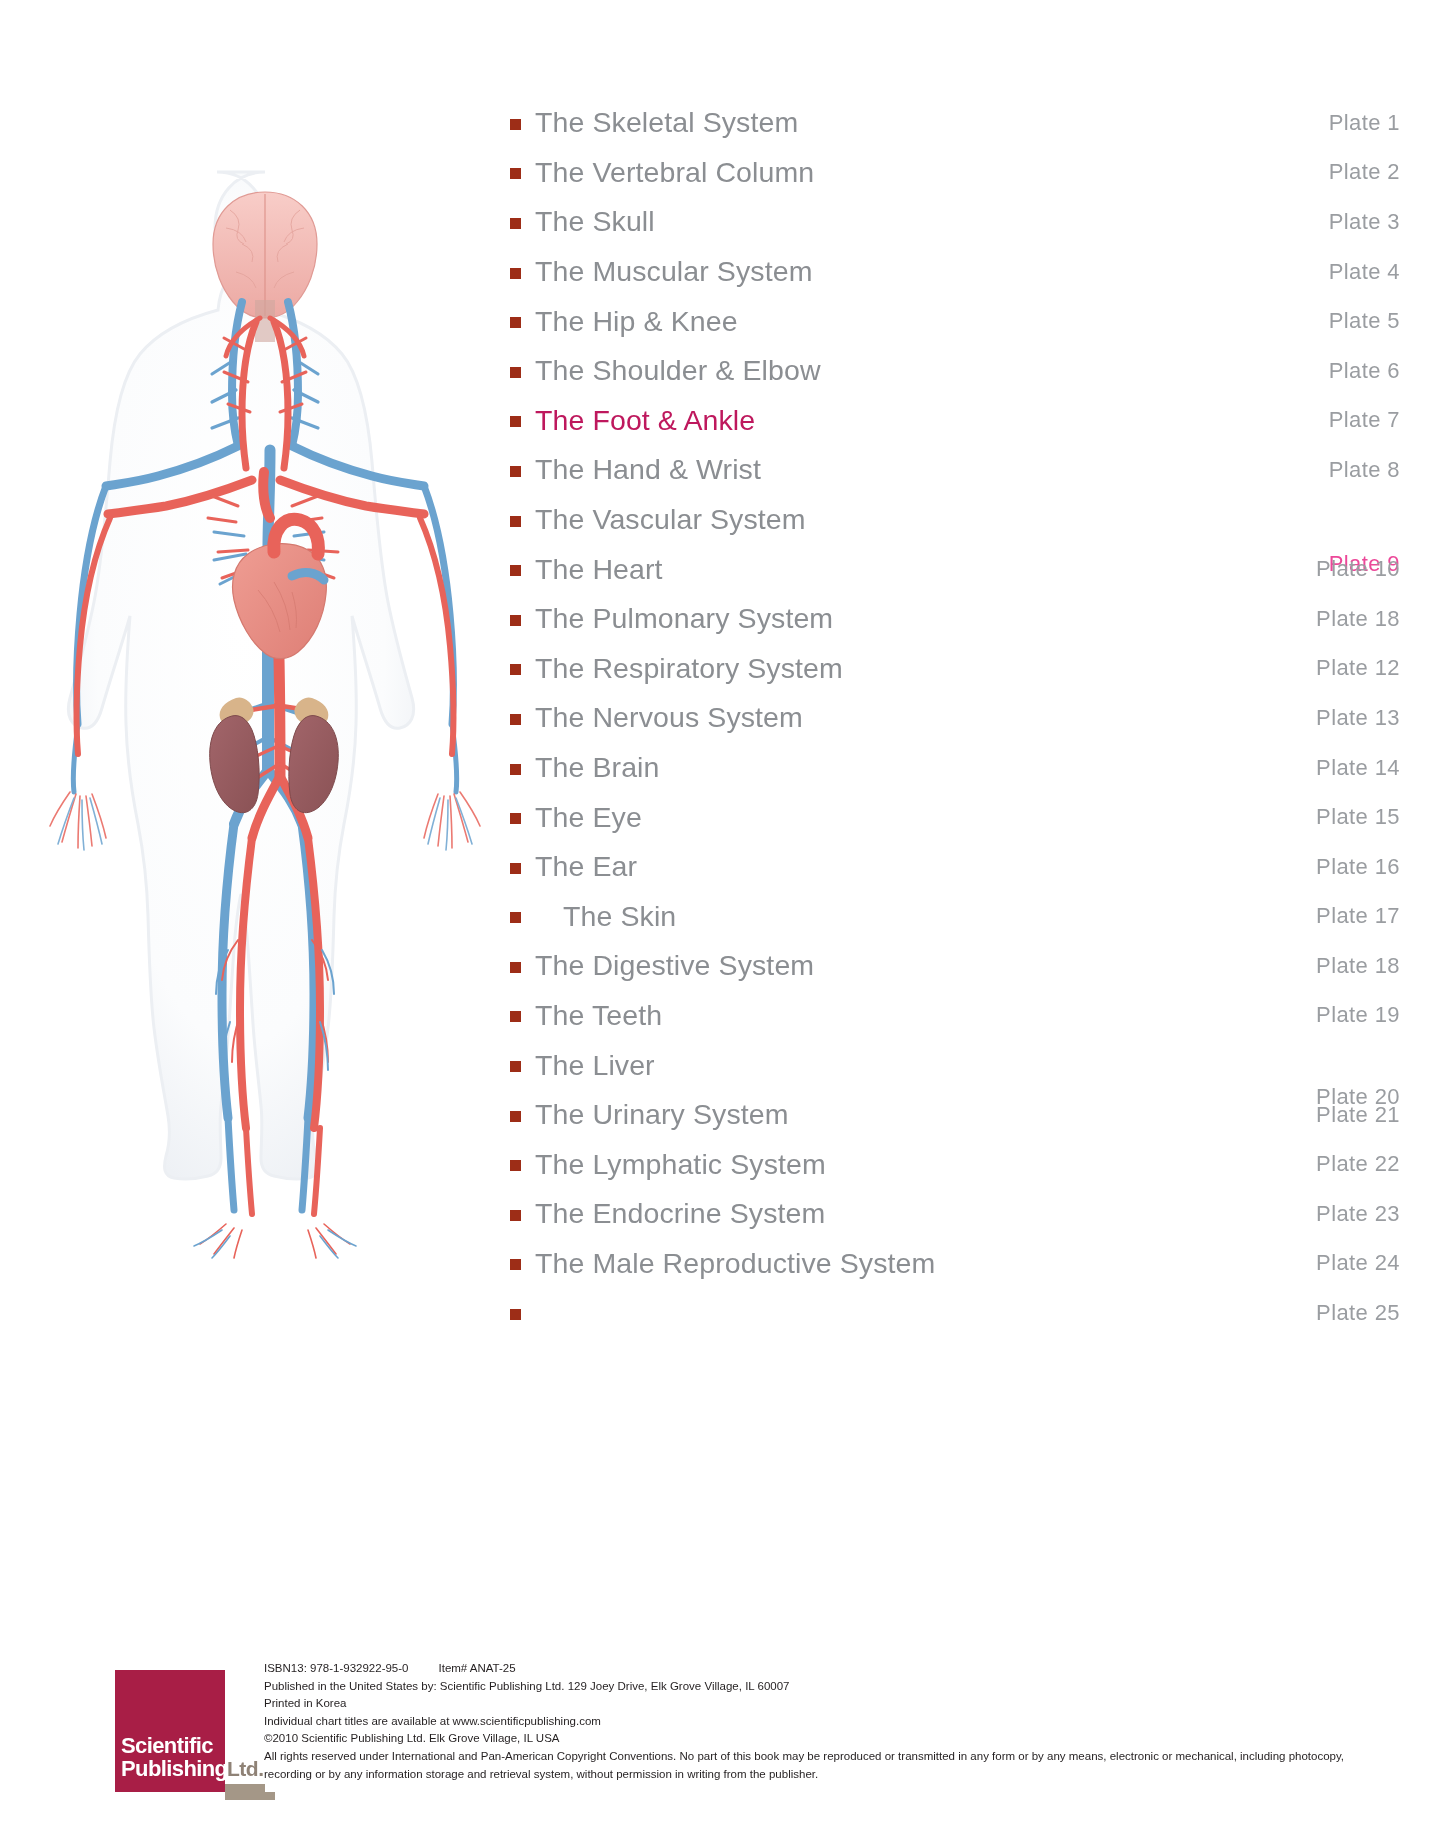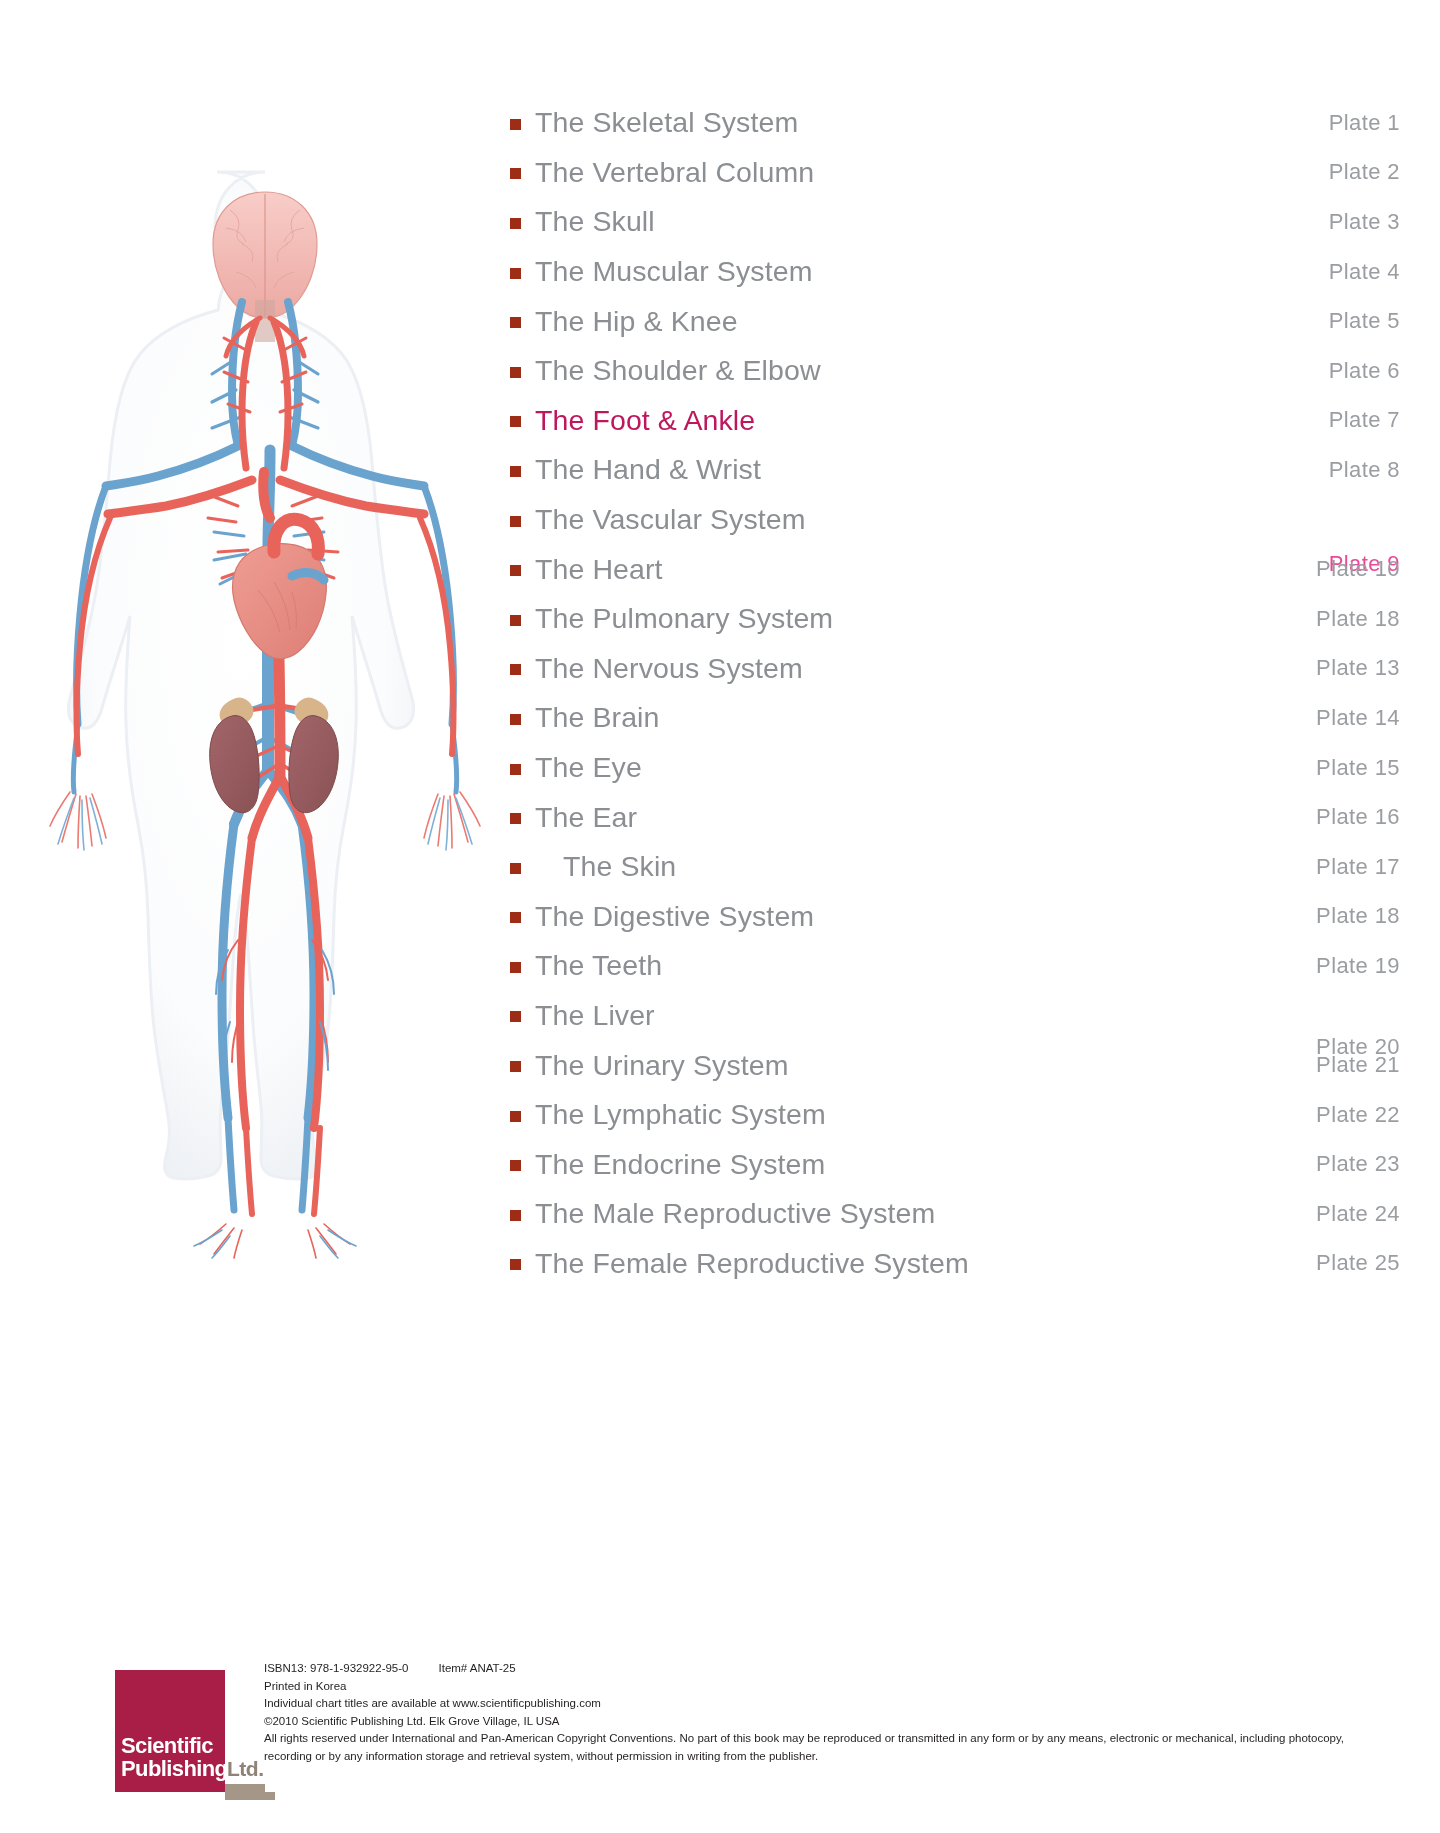--- a/index.html
+++ b/index.html
@@ -459,20 +459,25 @@
         <span class="title" style="color: rgb(139, 142, 146);">The Heart</span>
         <span class="plate" style="color: rgb(154, 157, 161);">Plate 10</span>
       </div>
       <div class="row">
         <span class="bullet" style="background: rgb(157, 45, 23);"></span>
         <span class="title" style="color: rgb(139, 142, 146);">The Pulmonary System</span>
         <span class="plate" style="color: rgb(154, 157, 161);">Plate 18</span>
       </div>
       <div class="row">
         <span class="bullet" style="background: rgb(157, 45, 23);"></span>
+        <span class="title" style="color: rgb(139, 142, 146);">The Respiratory System</span>
+        <span class="plate" style="color: rgb(154, 157, 161);">Plate 12</span>
+      </div>
+      <div class="row">
+        <span class="bullet" style="background: rgb(157, 45, 23);"></span>
         <span class="title" style="color: rgb(139, 142, 146);">The Nervous System</span>
         <span class="plate" style="color: rgb(154, 157, 161);">Plate 13</span>
       </div>
       <div class="row">
         <span class="bullet" style="background: rgb(157, 45, 23);"></span>
         <span class="title" style="color: rgb(139, 142, 146);">The Brain</span>
         <span class="plate" style="color: rgb(154, 157, 161);">Plate 14</span>
       </div>
       <div class="row">
         <span class="bullet" style="background: rgb(157, 45, 23);"></span>
@@ -519,39 +524,39 @@
         <span class="title" style="color: rgb(139, 142, 146);">The Endocrine System</span>
         <span class="plate" style="color: rgb(154, 157, 161);">Plate 23</span>
       </div>
       <div class="row">
         <span class="bullet" style="background: rgb(157, 45, 23);"></span>
         <span class="title" style="color: rgb(139, 142, 146);">The Male Reproductive System</span>
         <span class="plate" style="color: rgb(154, 157, 161);">Plate 24</span>
       </div>
       <div class="row">
         <span class="bullet" style="background: rgb(157, 45, 23);"></span>
-        <span class="title" style="color: rgb(139, 142, 146);">The Female Reproductive System</span>
         <span class="plate" style="color: rgb(154, 157, 161);">Plate 25</span>
       </div>
     </div>
 
   <div id="footer">
     <div id="logo">
       <div class="logo-box"></div>
       <div class="logo-word1">Scientific</div>
       <div class="logo-word2">Publishing</div>
       <div class="logo-ltd">Ltd.</div>
       <div class="logo-bar"></div>
       <div class="logo-bar-notch"></div>
     </div>
 
     <div id="fine-print">
       <div class="l">
         <span>ISBN13: 978-1-932922-95-0</span><span class="isbn-gap"></span><span>Item# ANAT-25</span>
       </div>
+      <div class="l">Published in the United States by: Scientific Publishing Ltd. 129 Joey Drive, Elk Grove Village, IL 60007</div>
       <div class="l">Printed in Korea</div>
       <div class="l">Individual chart titles are available at www.scientificpublishing.com</div>
       <div class="l">©2010 Scientific Publishing Ltd. Elk Grove Village, IL  USA</div>
       <div class="l">All rights reserved under International and Pan-American Copyright Conventions. No part of this book may be reproduced or transmitted in any form or by any means, electronic or mechanical, including photocopy,</div>
       <div class="l">recording or by any information storage and retrieval system, without permission in writing from the publisher.</div>
     </div>
   </div>
 
 </div>
 

